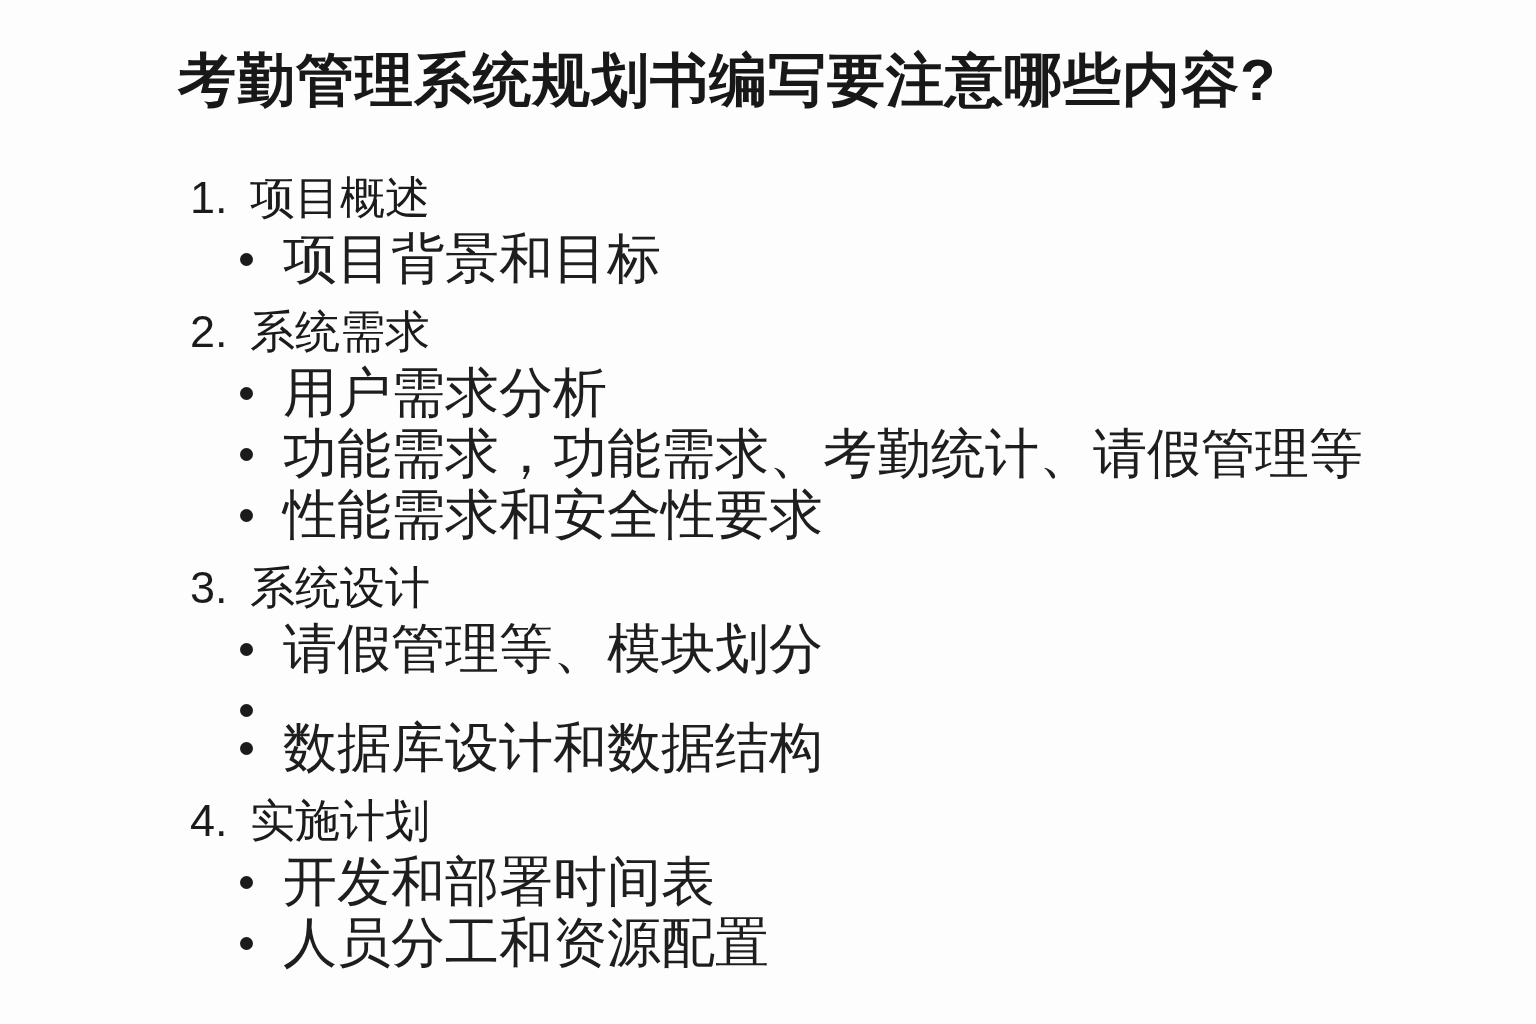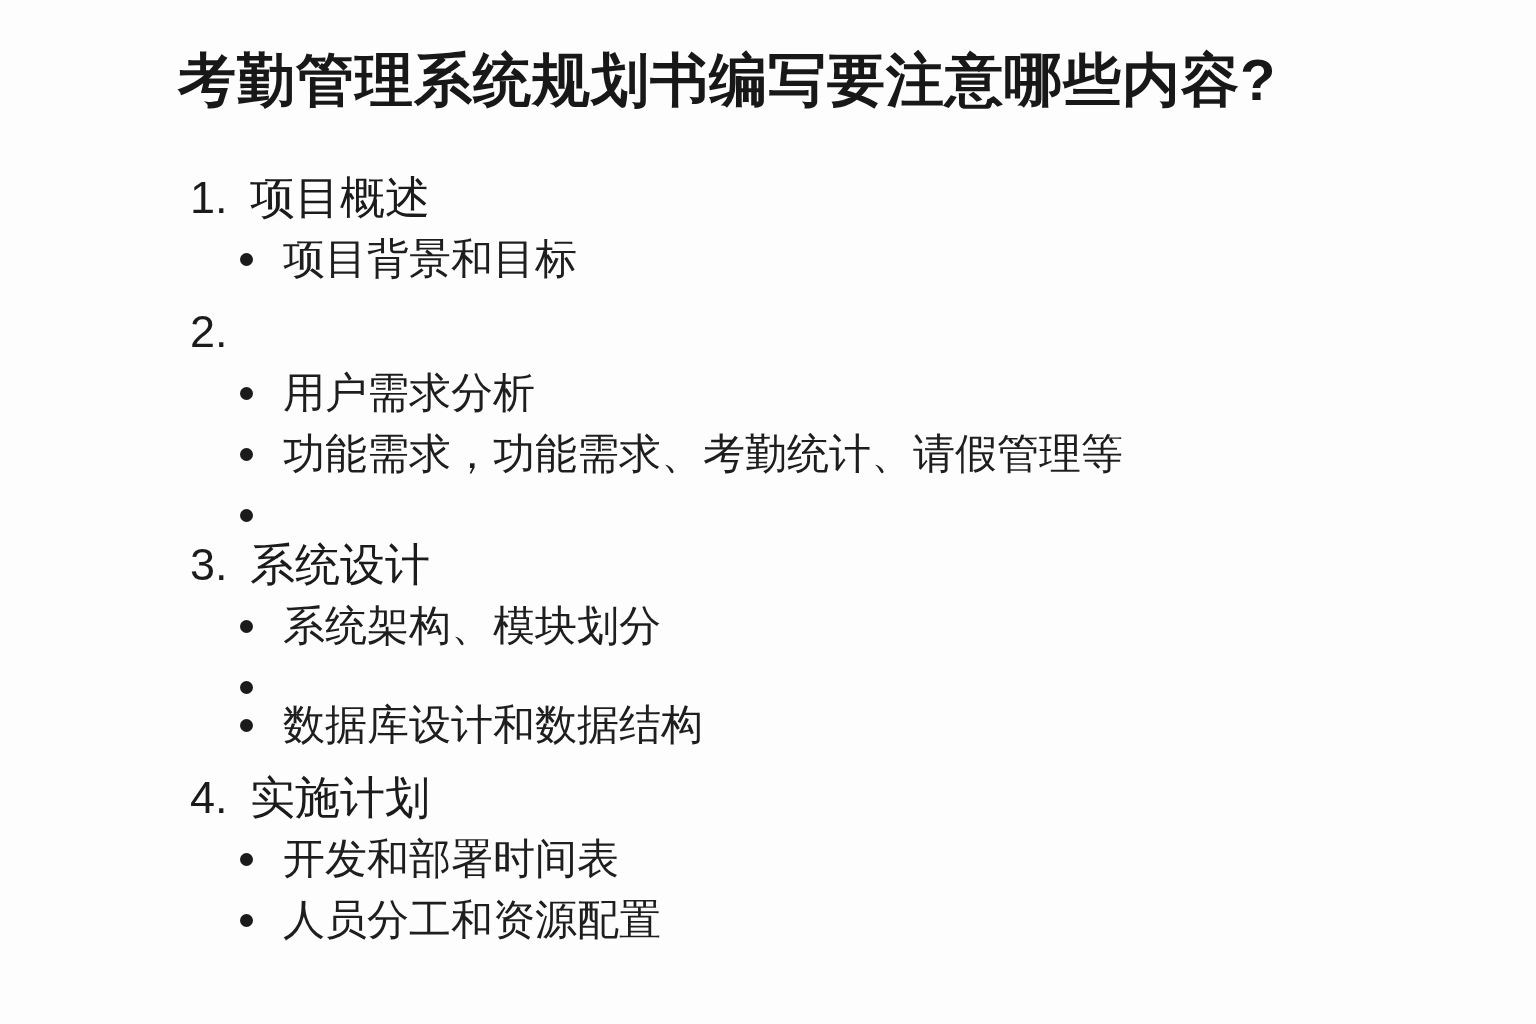--- a/index.html
+++ b/index.html
@@ -44,21 +44,21 @@
     font-weight: 500;
     margin-left: 12px;
     color: #1b1b1b;
   }
   .section-number {
     flex: 0 0 auto;
     min-width: 60px;
   }
   .item {
     display: flex;
-    font-size: 42px;
+    font-size: 54px;
     line-height: 61px;
     font-weight: 400;
     margin-left: 62px;
     color: #1e1e1e;
   }
   .dot {
     flex: 0 0 auto;
     width: 13px;
     height: 13px;
     border-radius: 50%;
@@ -80,42 +80,44 @@
     </div>
     <div class="item">
       <span class="dot"></span>
       <span>项目背景和目标</span>
     </div>
   </div>
 
   <div class="section">
     <div class="section-heading">
       <span class="section-number">2.</span>
+      <span>系统需求</span>
     </div>
     <div class="item">
       <span class="dot"></span>
       <span>用户需求分析</span>
     </div>
     <div class="item">
       <span class="dot"></span>
       <span>功能需求，功能需求、考勤统计、请假管理等</span>
     </div>
     <div class="item">
       <span class="dot"></span>
+      <span>性能需求和安全性要求</span>
     </div>
   </div>
 
   <div class="section">
     <div class="section-heading">
       <span class="section-number">3.</span>
       <span>系统设计</span>
     </div>
     <div class="item">
       <span class="dot"></span>
-      <span>系统架构、模块划分</span>
+      <span>请假管理等、模块划分</span>
     </div>
     <div class="item">
       <span class="dot"></span>
     </div>
     <div class="item">
       <span class="dot"></span>
       <span>数据库设计和数据结构</span>
     </div>
   </div>
 

